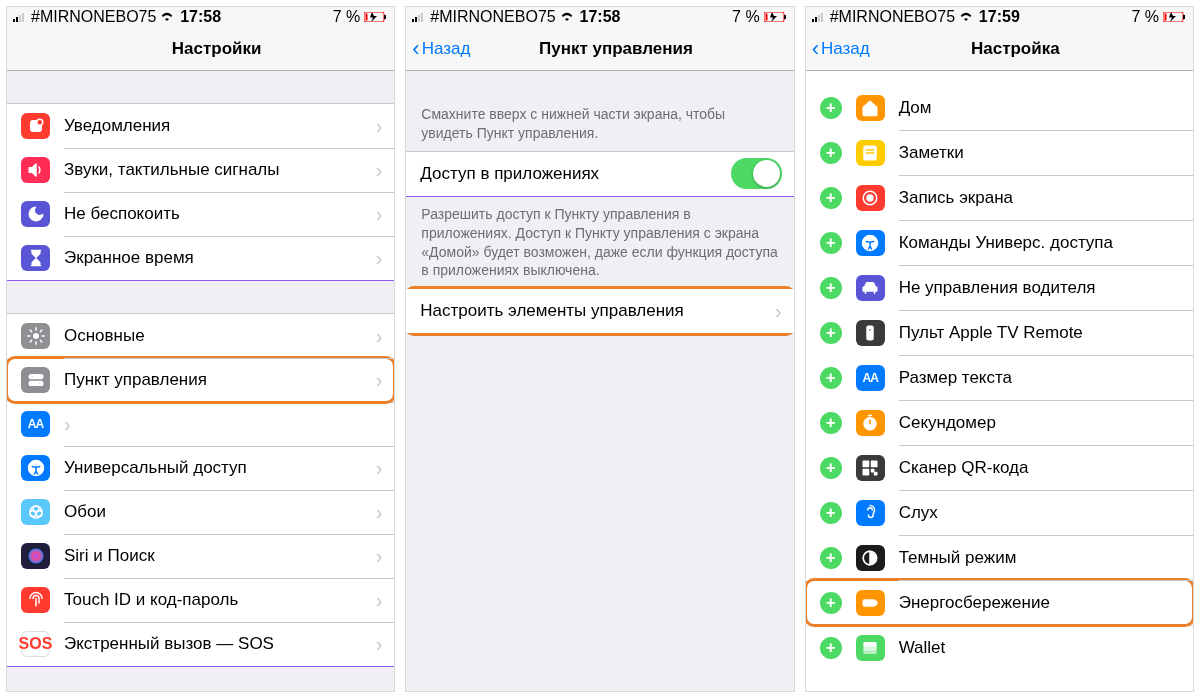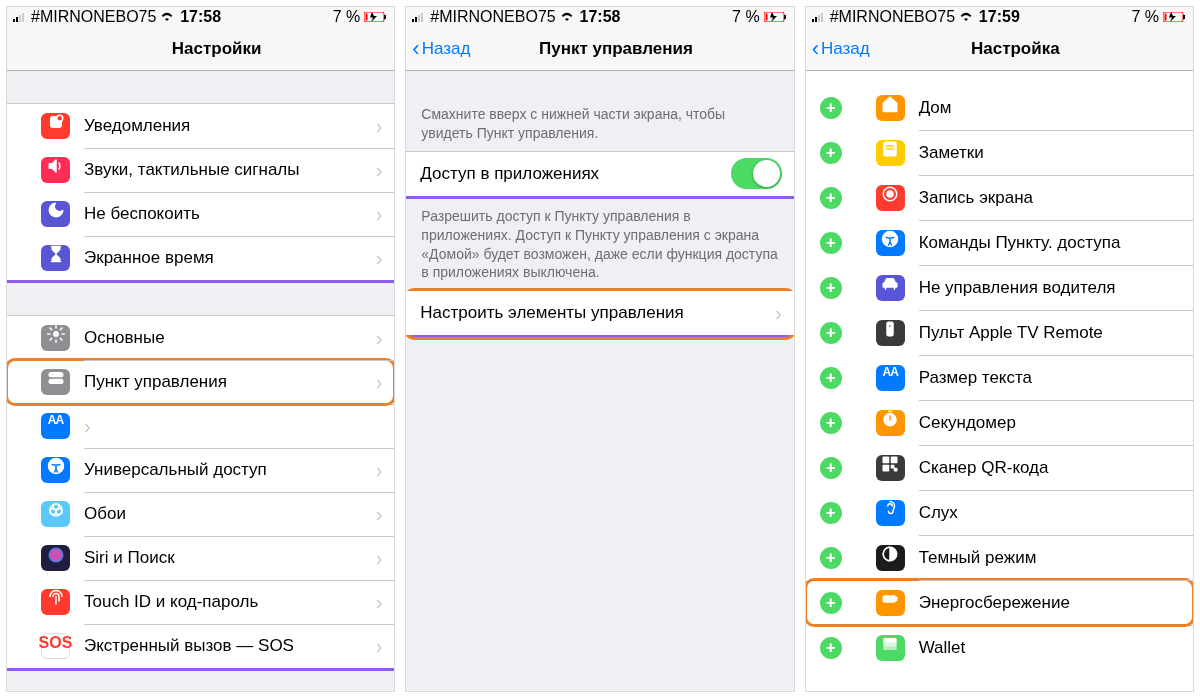--- a/index.html
+++ b/index.html
@@ -76,33 +76,33 @@
     content: "";
     position: absolute;
     left: 0;
     right: 0;
     top: 0;
     height: 1px;
     background: #c8c7cc;
   }
   .group {
     border-top: 1px solid #c8c7cc;
-    border-bottom: 3px solid #8b5cf6;
+    border-bottom: 1px solid #8b5cf6;
   }
   .row-icon {
     width: 29px;
     height: 26px;
     border-radius: 6px;
     display: flex;
+    align-items: center;
     justify-content: center;
     margin-right: 14px;
     flex-shrink: 0;
     color: #fff;
     font-weight: 600;
-    margin-left: 20px;
   }
   .row-inner {
     flex: 1;
     height: 100%;
     display: flex;
     align-items: center;
     padding-right: 12px;
     position: relative;
   }
   .row-label { flex: 1; font-size: 17px; color: #000; }
@@ -487,21 +487,21 @@
         <div class="row">
           <div class="add-button">+</div>
           <div class="row-icon" style="background: rgb(0, 122, 255);">
             <svg width="18" height="18" viewBox="0 0 24 24" fill="none" stroke="white" stroke-width="2" stroke-linecap="round" stroke-linejoin="round">
               <circle cx="12" cy="12" r="10" fill="white"></circle>
               <circle cx="12" cy="7" r="1.5" fill="#007aff"></circle>
               <path d="M7 10l5 1 5-1M12 11v5M10 20l2-4 2 4" stroke="#007aff"></path>
             </svg>
           </div>
           <div class="row-inner">
-            <div class="row-label">Команды Пункту. доступа</div>
+            <div class="row-label">Команды Универс. доступа</div>
           </div>
         </div>
         <div class="row">
           <div class="add-button">+</div>
           <div class="row-icon" style="background: rgb(88, 86, 214);">
             <svg width="18" height="18" viewBox="0 0 24 24" fill="none" stroke="white" stroke-width="2" stroke-linecap="round" stroke-linejoin="round">
               <path d="M5 11l1.5-4.5A2 2 0 018.4 5h7.2a2 2 0 011.9 1.5L19 11M3 11h18v5H3zM6 19v-3M18 19v-3" fill="white"></path>
             </svg>
           </div>
           <div class="row-inner">

